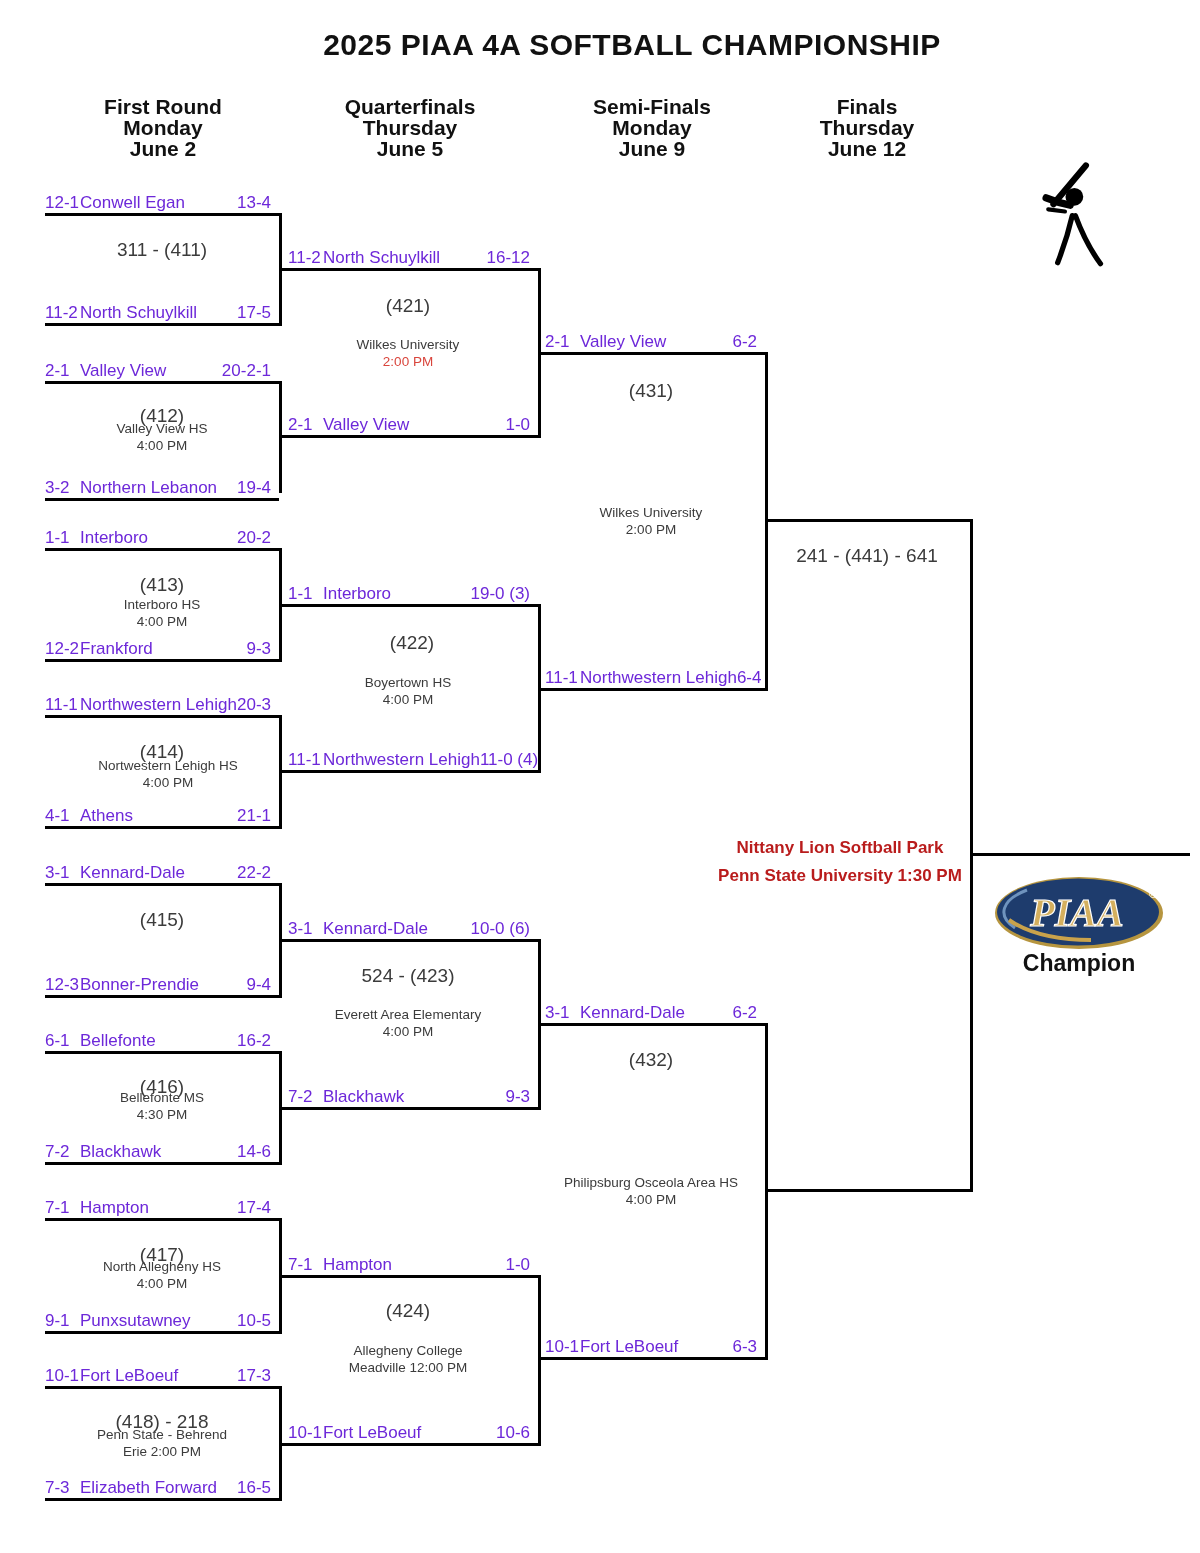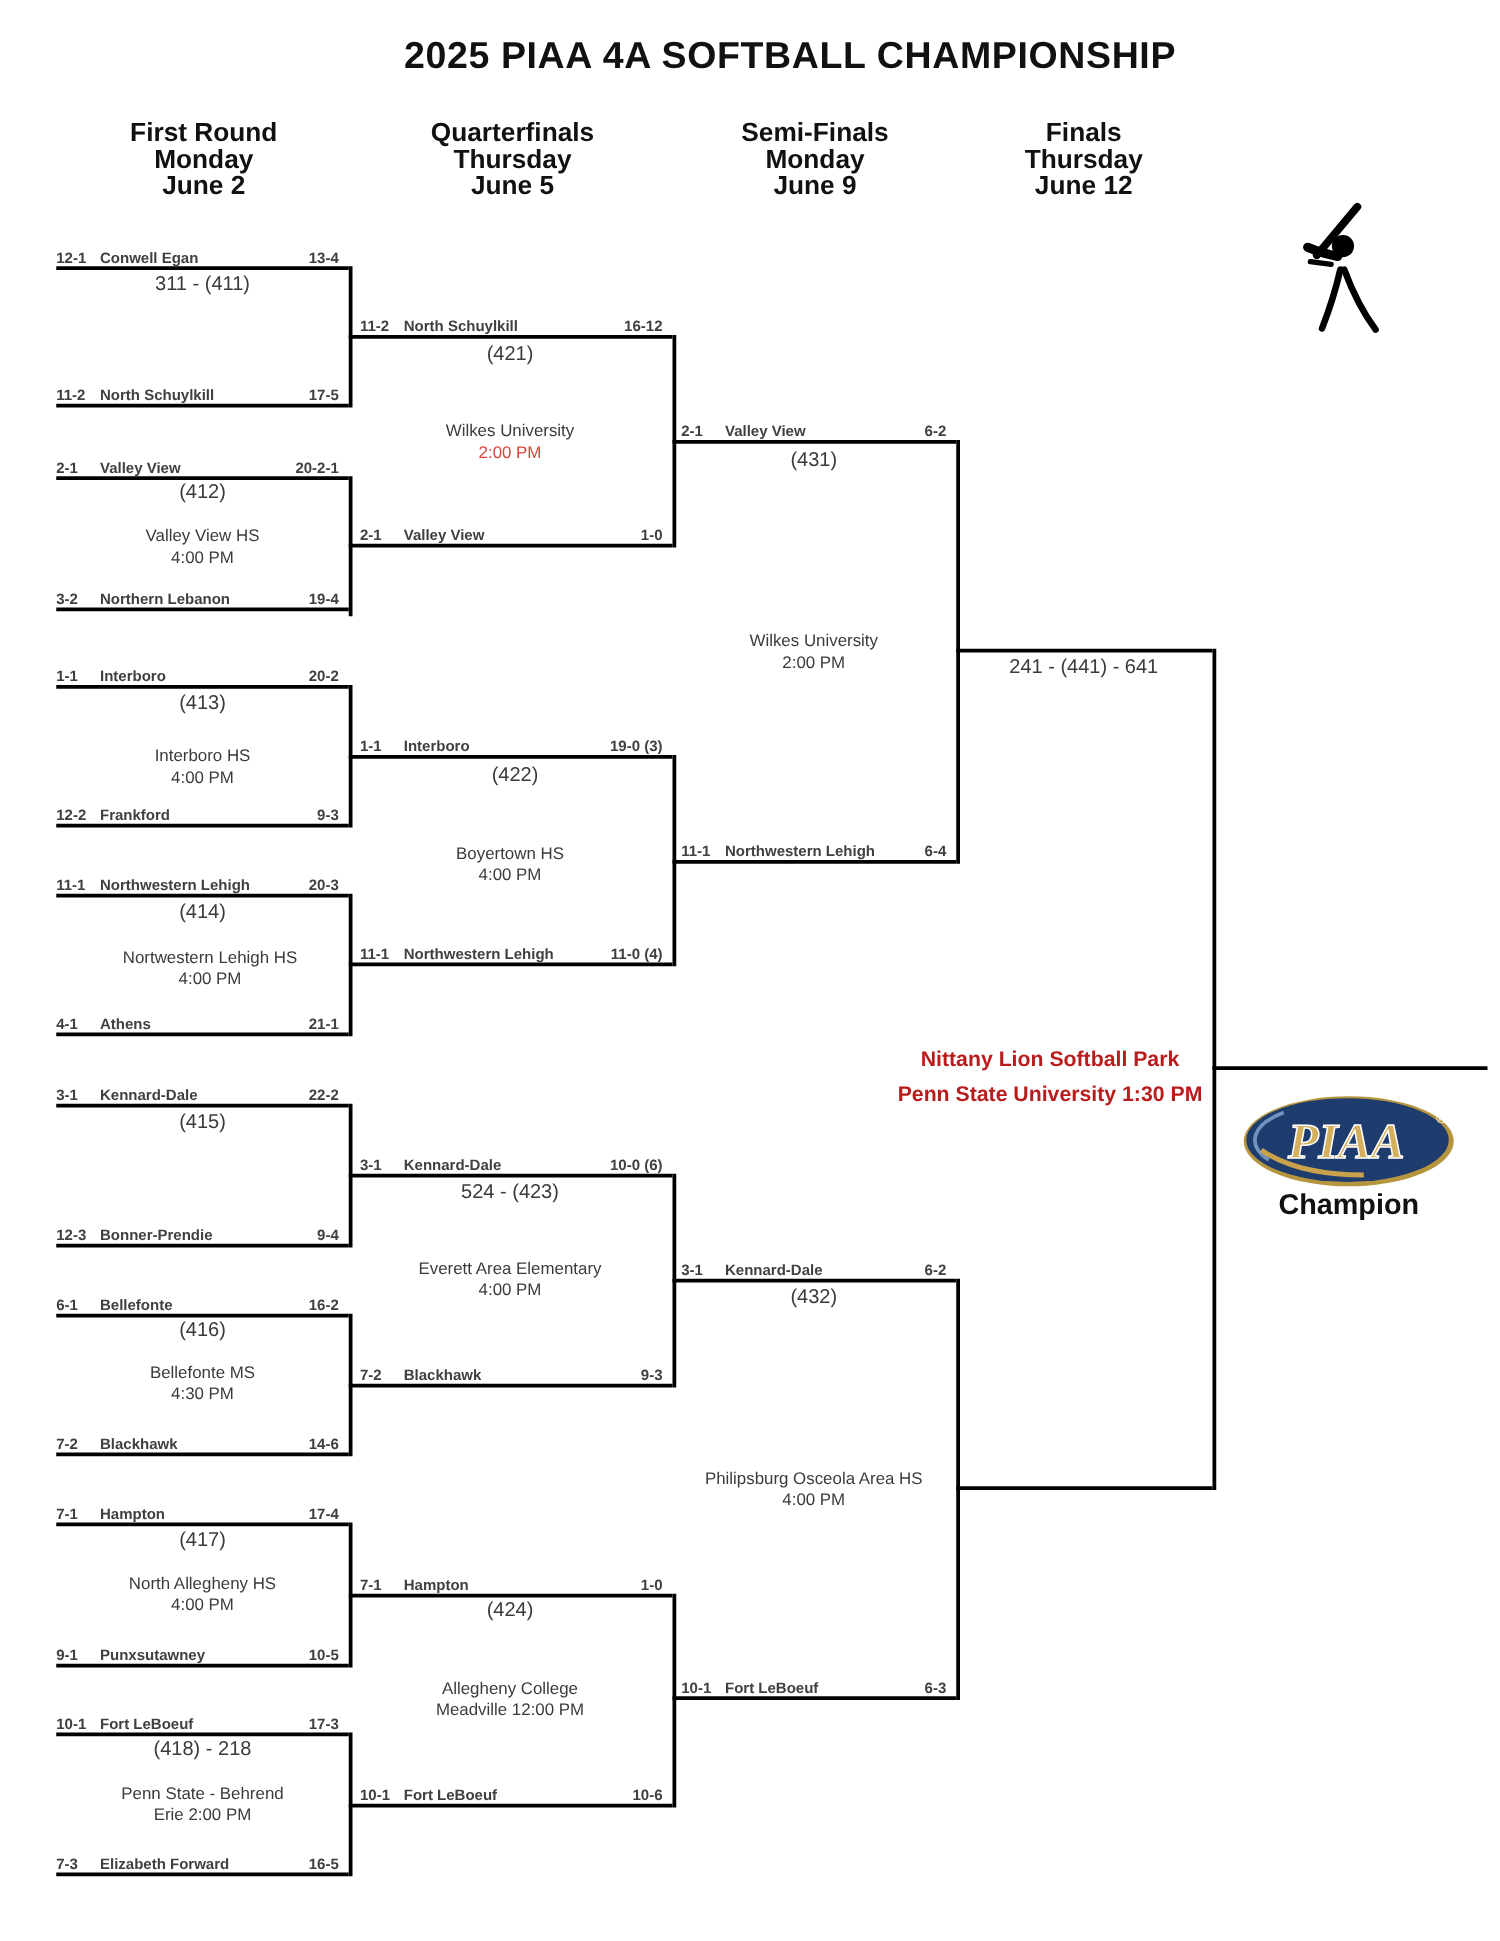--- a/index.html
+++ b/index.html
@@ -3,30 +3,30 @@
 <meta charset="utf-8">
 <style>
   html,body{margin:0;padding:0;background:#ffffff;}
   .page{position:relative;width:1200px;height:1553px;background:#ffffff;
         font-family:"Liberation Sans",sans-serif;color:#111;overflow:hidden;}
   .title{position:absolute;left:32px;top:28px;width:1200px;margin:0;text-align:center;
          font-size:30px;font-weight:bold;letter-spacing:.5px;color:#111;}
   .rh{position:absolute;width:200px;top:96px;text-align:center;font-size:21px;
       font-weight:bold;line-height:21px;}
   .team-row{position:absolute;height:22px;border-bottom:3px solid #000;display:flex;
-            align-items:flex-end;font-weight:bold;font-size:12px;white-space:nowrap;color:#404040;}
+            align-items:flex-end;font-weight:normal;font-size:17px;white-space:nowrap;color:#6d28d9;}
   .team-row .seed{min-width:35px;}
   .team-row .name{flex:1;}
   .team-row .rec{padding-right:8px;}
   .r1{left:45px;width:234px;}
   .qf{left:279px;width:250px;padding-left:9px;}
   .sf{left:538px;width:220px;padding-left:7px;}
   .vline{position:absolute;width:3px;background:#000;}
   .hline{position:absolute;height:3px;background:#000;}
-  .glabel{position:absolute;width:200px;text-align:center;font-size:16px;color:#3b3b3b;}
+  .glabel{position:absolute;width:200px;text-align:center;font-size:19px;color:#3b3b3b;margin-top:20px;}
   .venue{position:absolute;width:240px;text-align:center;font-size:13.5px;line-height:17px;color:#3b3b3b;}
   .venue.wide{width:260px;}
   .red{color:#d9453c;}
   .final-venue{position:absolute;left:680px;top:834px;width:320px;text-align:center;
                font-size:17px;font-weight:bold;line-height:28px;color:#b91c1c;}
   .champ-label{position:absolute;left:993px;top:950px;width:172px;text-align:center;
                font-size:23px;font-weight:bold;color:#111;}
   .icon{position:absolute;}
 </style>
 </head>
@@ -82,21 +82,21 @@
   <div class="team-row r1" style="top:359px">
     <span class="seed">2-1</span>
     <span class="name">Valley View</span>
     <span class="rec">20-2-1</span>
   </div>
   <div class="glabel" style="left:62px;top:385px">(412)</div>
   <div class="venue" style="left:42px;top:420px">
     <div>Valley View HS</div>
     <div>4:00 PM</div>
   </div>
-  <div class="team-row r1" style="top:464px">
+  <div class="team-row r1" style="top:476px">
     <span class="seed">3-2</span>
     <span class="name">Northern Lebanon</span>
     <span class="rec">19-4</span>
   </div>
   <div class="vline" style="left:279px;top:381px;height:112px"></div>
 
   <div class="team-row r1" style="top:526px">
     <span class="seed">1-1</span>
     <span class="name">Interboro</span>
     <span class="rec">20-2</span>

